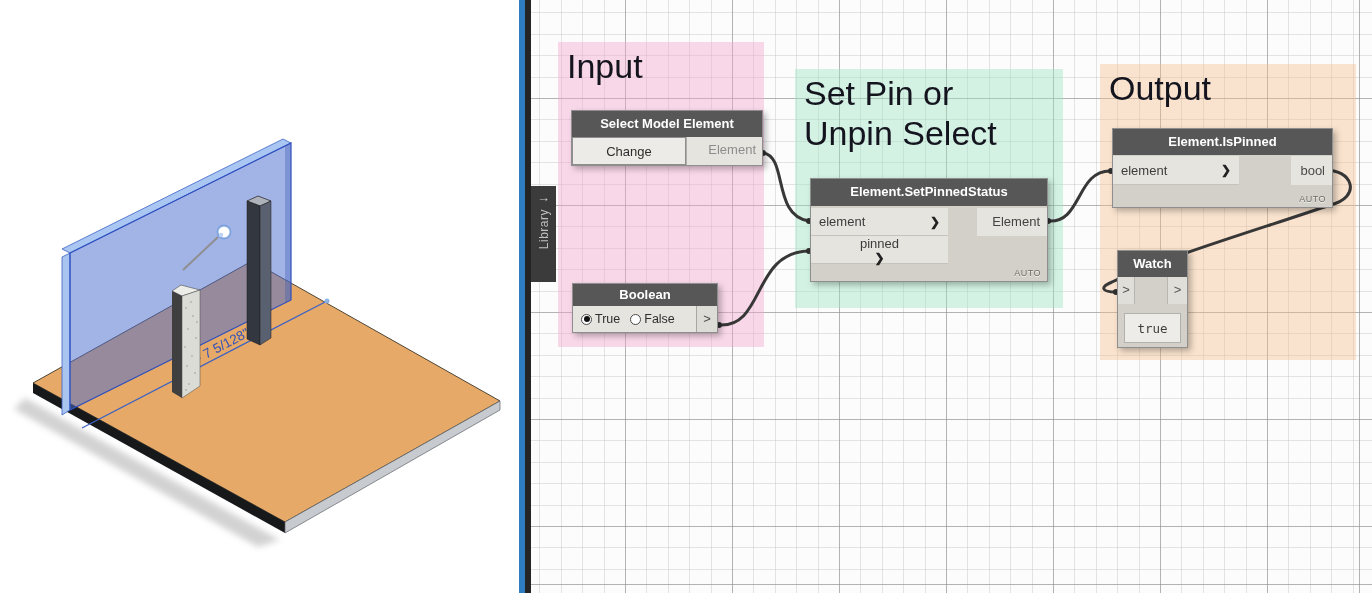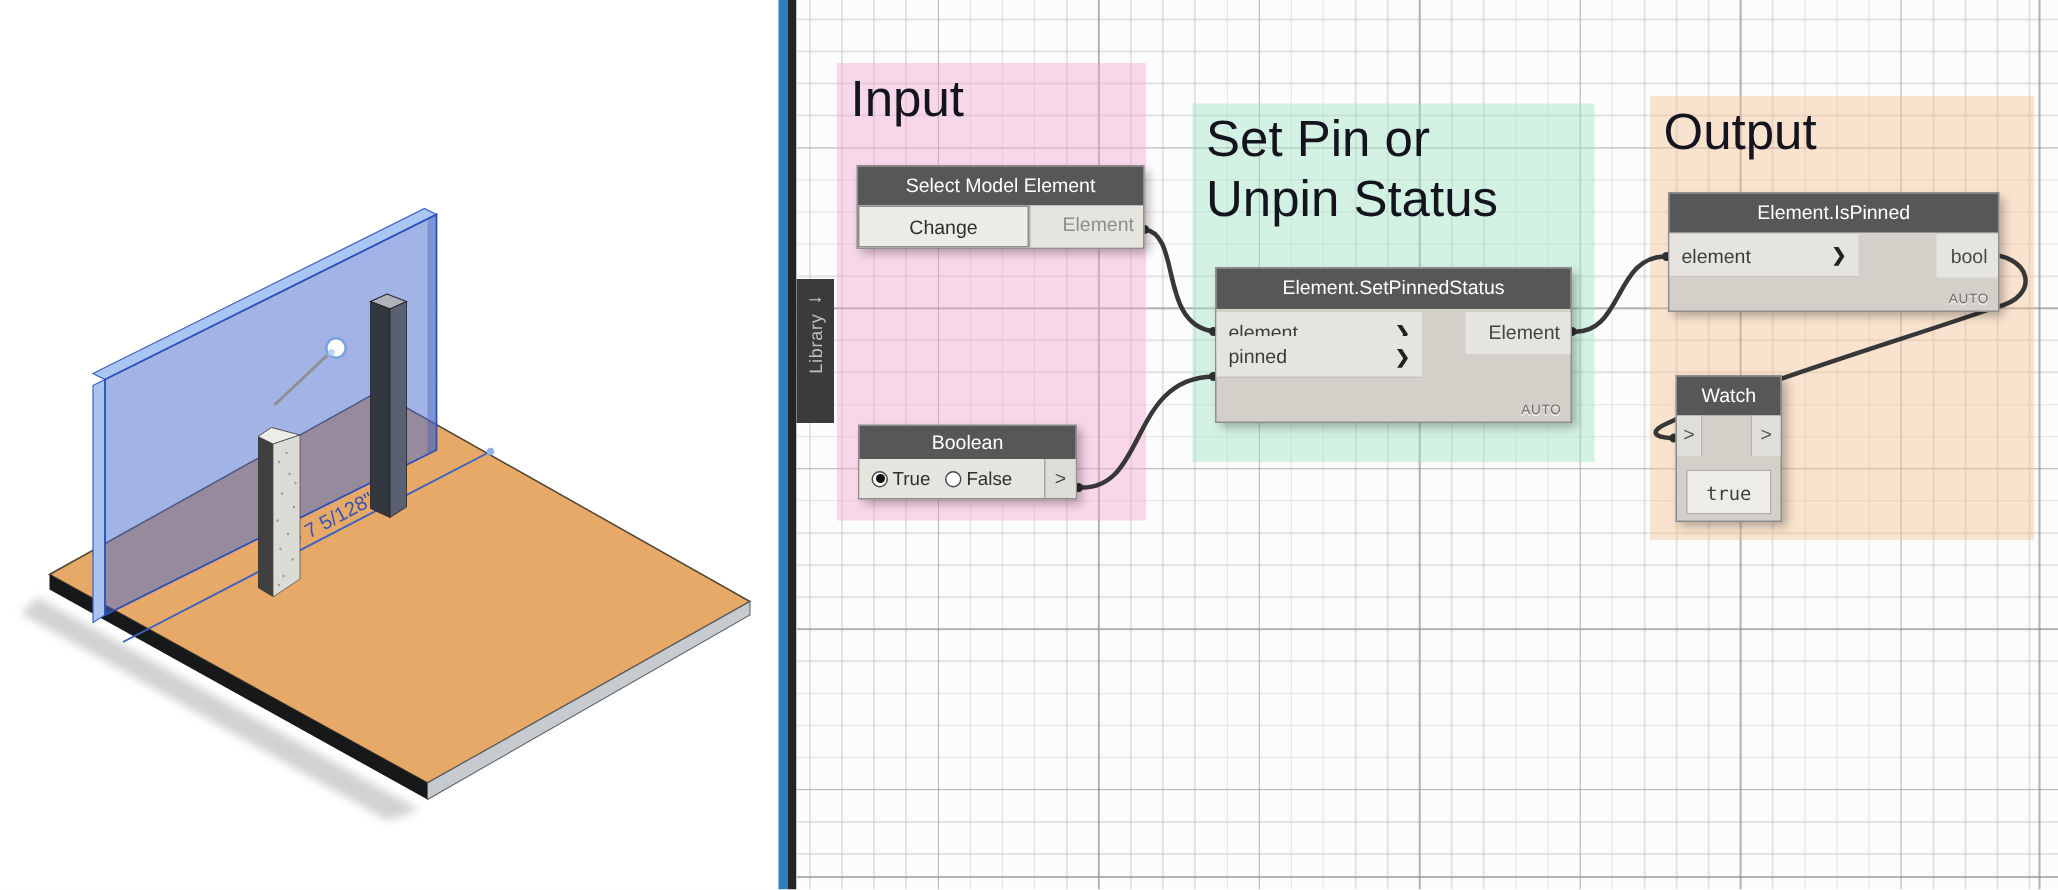--- a/index.html
+++ b/index.html
@@ -45,21 +45,21 @@
   
   #wires{position:absolute;left:0;top:0;z-index:5;pointer-events:none;}
   
   .node{
     position:absolute;z-index:10;box-sizing:border-box;
     border:1px solid #8e8e8e;background:#d3d0c9;
     box-shadow:3px 3px 6px rgba(0,0,0,0.28);
     font-size:13px;color:#3b3b3b;
   }
   .node-header{
-    background:#575757;color:#ffffff;font-weight:400;font-size:13px;
+    background:#575757;color:#ffffff;font-weight:700;font-size:13px;
     text-align:center;padding:5px 4px 6px;white-space:nowrap;
   }
   
   #node-select{left:571px;top:110px;width:192px;}
   .sme-row{display:flex;height:28px;}
   .change-btn{
     width:114px;height:28px;box-sizing:border-box;background:#ecebe7;border:1px solid #8e8e8e;
     font-family:"Liberation Sans",sans-serif;font-size:13px;color:#2e2e2e;padding:0;
   }
   .sme-out{
@@ -175,21 +175,21 @@
 <div id="library-tab">
   <span class="arrow">→</span>
   <span class="vlabel">Library</span>
 </div>
 
 <div class="group" id="group-input">
   <div class="group-title">Input</div>
 </div>
 <div class="group" id="group-process">
   <div class="group-title">Set Pin or</div>
-  <div class="group-title" style="padding-top:0;">Unpin Status</div>
+  <div class="group-title" style="padding-top:0;">Unpin Select</div>
 </div>
 <div class="group" id="group-output">
   <div class="group-title">Output</div>
 </div>
 
 <svg id="wires" width="1372" height="593" viewBox="0 0 1372 593">
   <g stroke="#373737" stroke-width="3" fill="none" stroke-linecap="round">
     <path d="M 763 153 C 788 156, 772 216, 809 221"></path>
     <path d="M 719 325 C 765 328, 752 252, 809 251"></path>
     <path d="M 1048 221 C 1082 224, 1076 170, 1111 171"></path>
@@ -225,21 +225,21 @@
     <span class="bool-out">&gt;</span>
   </div>
 </div>
 
 <div class="node" id="node-setpin">
   <div class="node-header">Element.SetPinnedStatus</div>
   <div class="in-port" style="top:29px;">
     <span>element</span>
     <span class="chevron">❯</span>
   </div>
-  <div class="in-port" style="top:45px;">
+  <div class="in-port" style="top:57px;flex-direction:column;">
     <span>pinned</span>
     <span class="chevron">❯</span>
   </div>
   <div class="out-port" style="top:29px;">Element</div>
   <div class="lacing">AUTO</div>
 </div>
 
 <div class="node" id="node-ispinned">
   <div class="node-header">Element.IsPinned</div>
   <div class="in-port">

